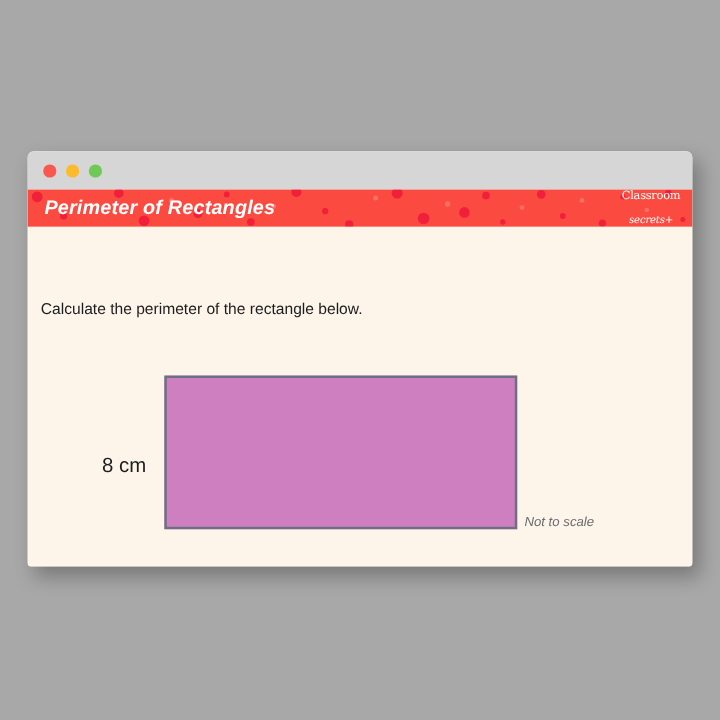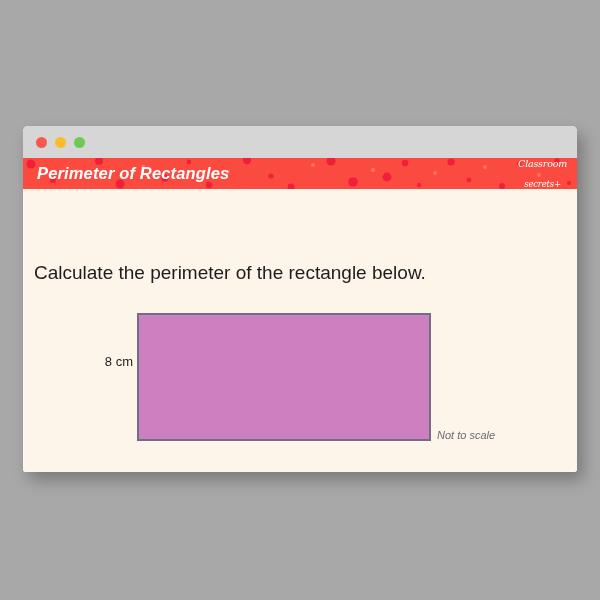--- a/index.html
+++ b/index.html
@@ -82,21 +82,20 @@
     top: 50%;
     transform: translateY(-50%);
     z-index: 3;
     text-align: center;
     line-height: 1;
     color: #ffffff;
   }
   #brand-logo .brand-line1 {
     display: block;
     font-family: "DejaVu Serif", serif;
-    font-style: italic;
     font-size: 9.5px;
     letter-spacing: -0.2px;
   }
   #brand-logo .brand-line2 {
     display: block;
     font-family: "DejaVu Serif", serif;
     font-style: italic;
     font-size: 8.5px;
     letter-spacing: -0.2px;
     margin-top: 12px;
@@ -104,23 +103,23 @@
 
   
   #content {
     position: relative;
     height: 283px;
     background: #fdf5e9;
   }
   #question-text {
     position: absolute;
     left: 11px;
-    top: 84px;
+    top: 68px;
     transform: translateY(-50%);
-    font-size: 19px;
+    font-size: 13px;
     color: #1d1d1f;
     white-space: nowrap;
   }
 
   
   #figure {
     position: absolute;
     left: 0;
     top: 0;
     width: 100%;
@@ -141,25 +140,24 @@
     left: 114px;
     top: 105px;
     width: 294px;
     text-align: center;
     font-size: 11.5px;
     color: #1d1d1f;
   }
   #label-height {
     position: absolute;
     left: 62px;
-    top: 172px;
+    top: 199px;
     transform: translateY(-50%);
     width: 48px;
-    text-align: right;
-    font-size: 13px;
+    font-size: 17px;
     color: #1d1d1f;
   }
   #label-scale {
     position: absolute;
     left: 414px;
     top: 240px;
     font-size: 11px;
     font-style: italic;
     color: #6a6a70;
     white-space: nowrap;

